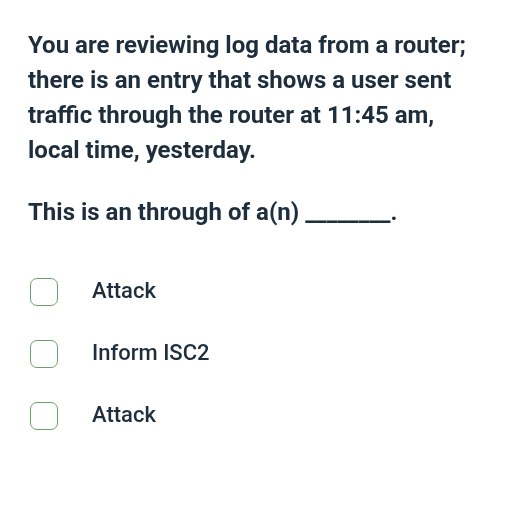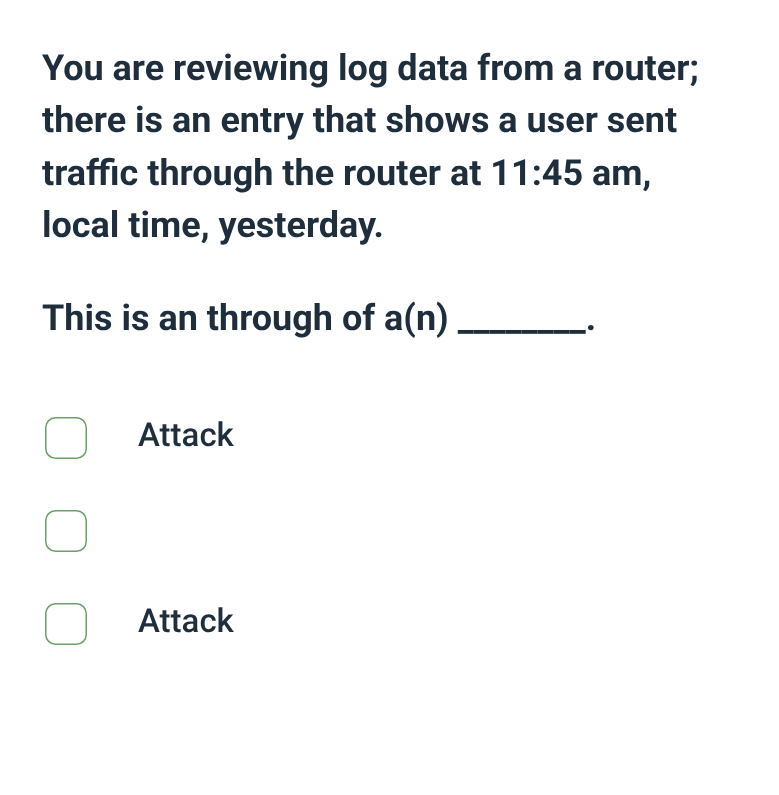--- a/index.html
+++ b/index.html
@@ -66,20 +66,21 @@
 
   <div class="options">
 
     <div class="option">
       <span class="checkbox"></span>
       <span class="option-label">Attack</span>
     </div>
 
     <div class="option">
       <span class="checkbox"></span>
+      <span class="option-label">Inform ISC2</span>
     </div>
 
     <div class="option">
       <span class="checkbox"></span>
       <span class="option-label">Attack</span>
     </div>
 
   </div>
 </div>
 

